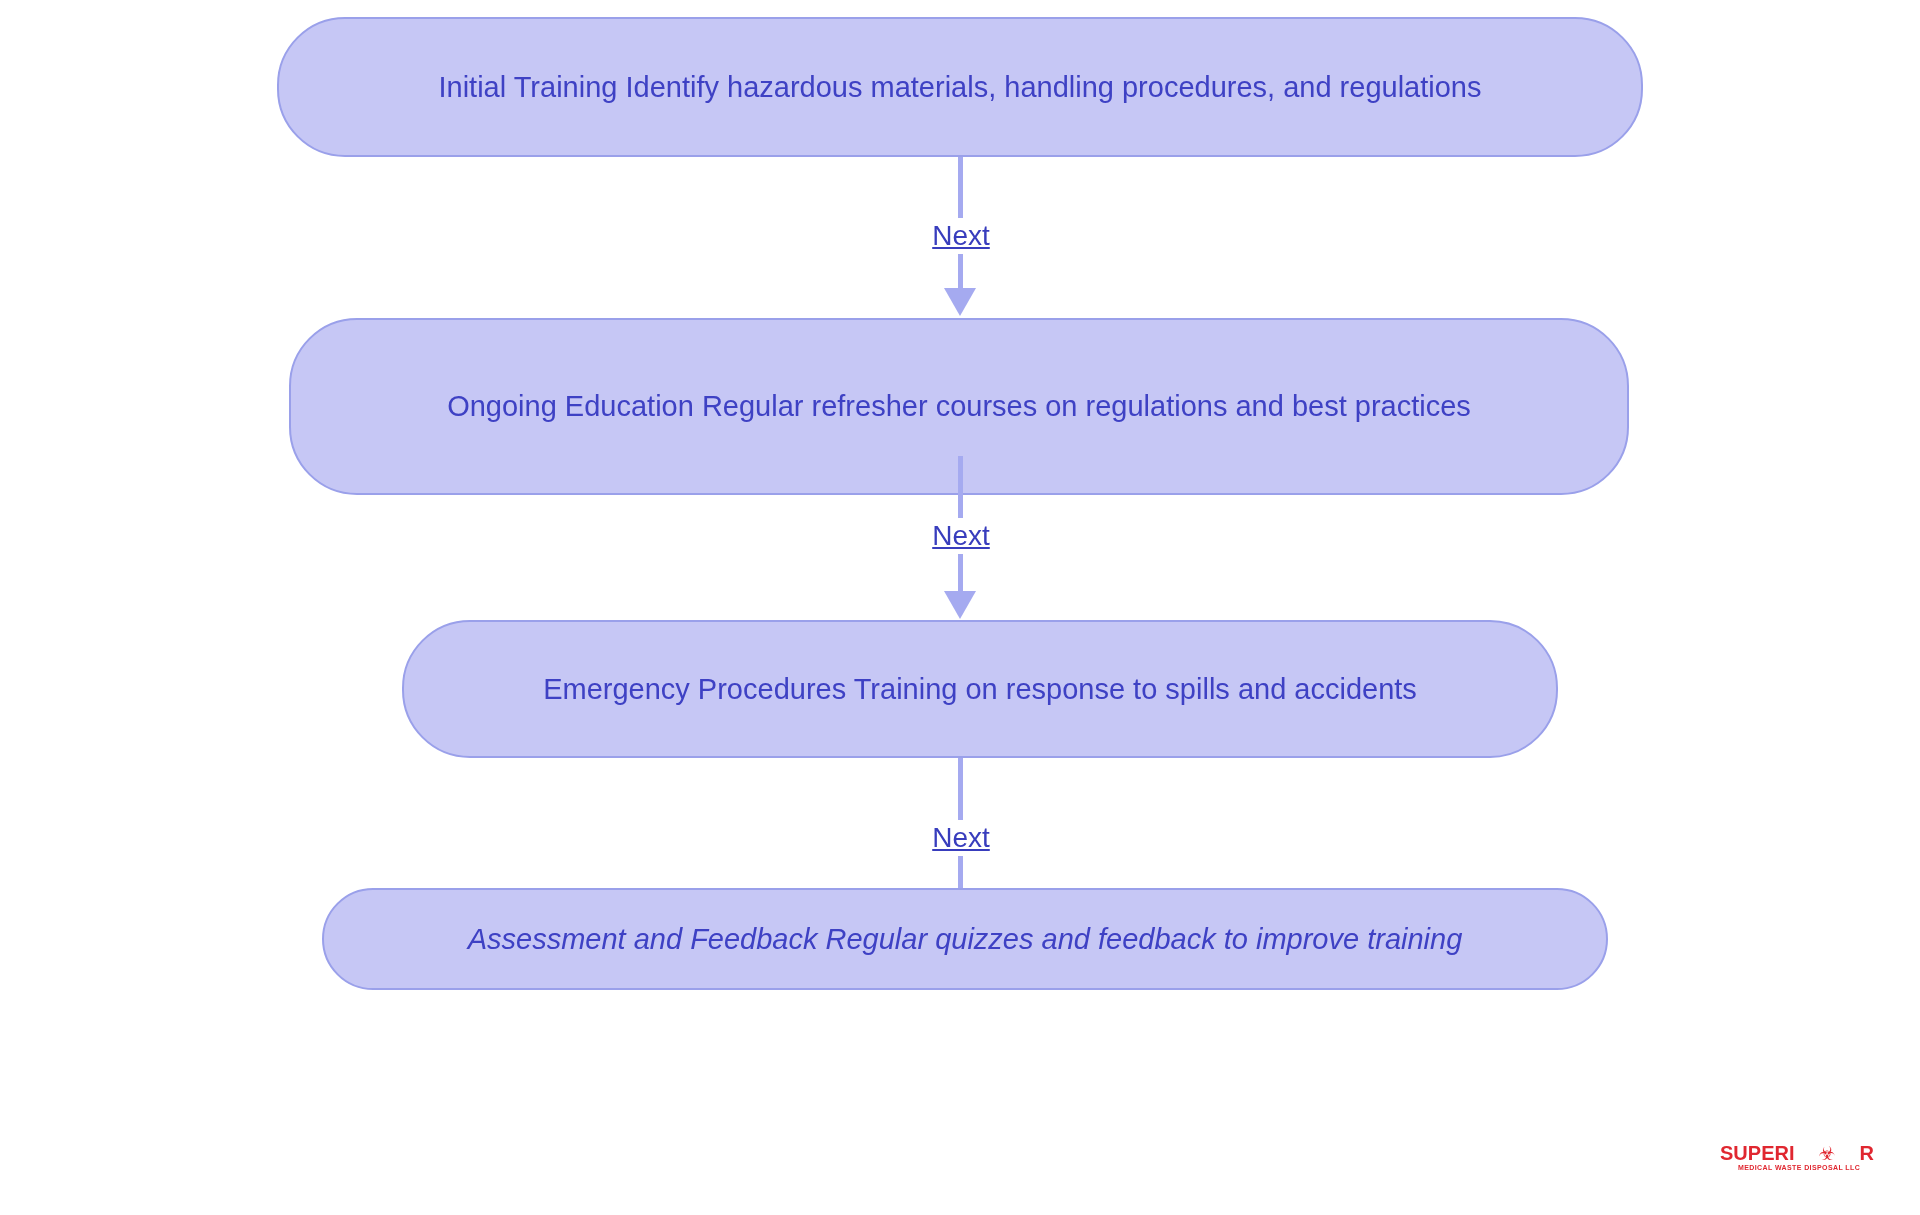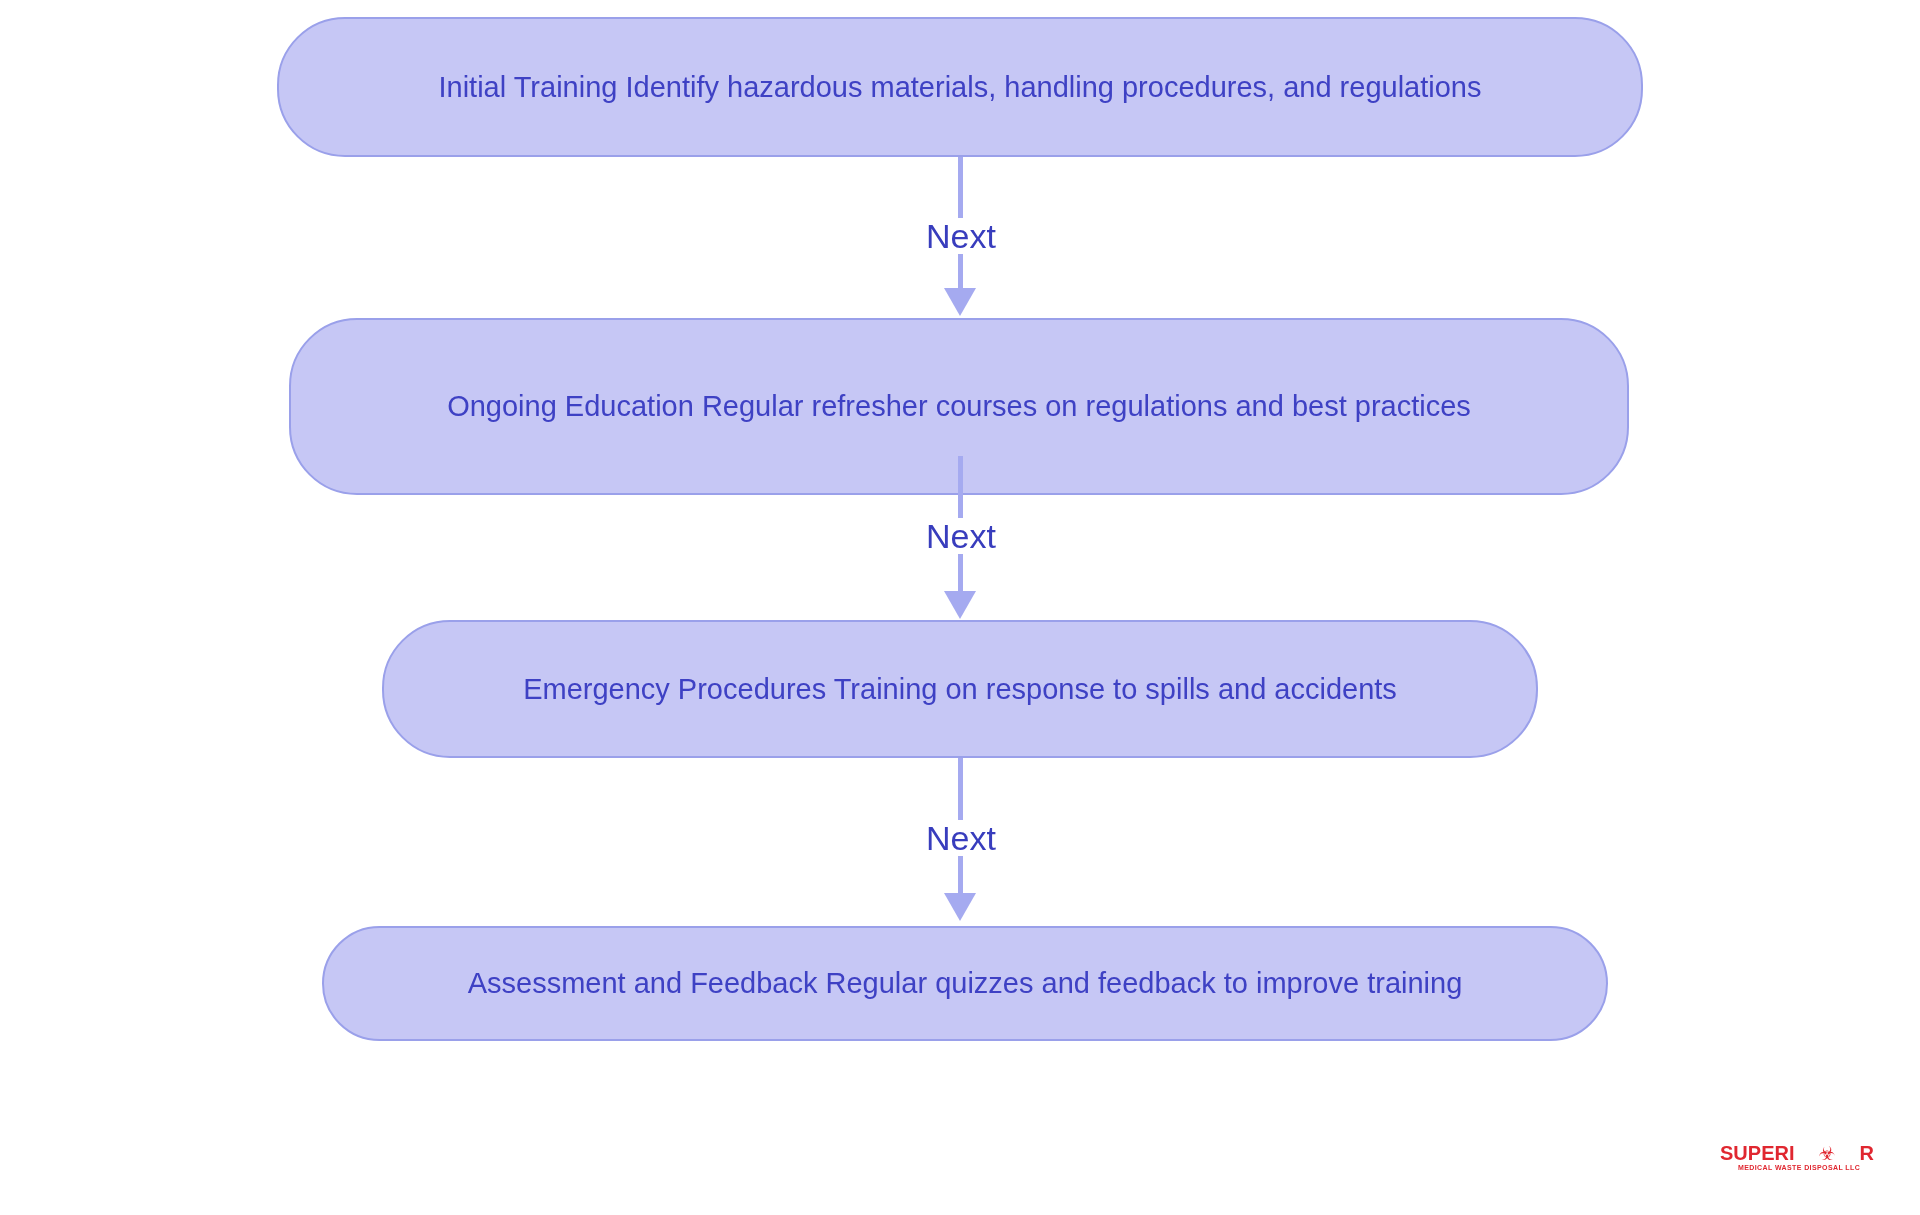--- a/index.html
+++ b/index.html
@@ -30,22 +30,22 @@
   }
   .node-label {
     color: var(--node-text, #3e41c4);
     font-size: 29px;
     line-height: 1.25;
     padding: 0 40px;
     white-space: nowrap;
   }
   .node1 { left: 277px; top: 17px;  width: 1366px; height: 140px; }
   .node2 { left: 289px; top: 318px; width: 1340px; height: 177px; }
-  .node3 { left: 382px; top: 620px; width: 1156px; height: 138px; align-items: center; }
-  .node4 { left: 322px; top: 926px; width: 1286px; height: 115px; }
+  .node3 { left: 402px; top: 620px; width: 1156px; height: 138px; align-items: center; }
+  .node4 { left: 322px; top: 888px; width: 1286px; height: 102px; font-style: italic; }
 
   
   .edge-line {
     position: absolute;
     left: 958px;
     width: 5px;
     background: var(--arrow, #a5aaf0);
   }
   .edge-head {
     position: absolute;
@@ -55,24 +55,25 @@
     border-left: 16px solid transparent;
     border-right: 16px solid transparent;
     border-top: 28px solid var(--arrow, #a5aaf0);
   }
   .edge-label {
     position: absolute;
     left: 961px;
     transform: translateX(-50%);
     background: var(--background, #ffffff);
     color: var(--edge-label-text, #383dbd);
-    font-size: 34px;
+    font-size: 28px;
     line-height: 36px;
     padding: 0 8px;
     white-space: nowrap;
+    text-decoration: underline;
   }
   .line1  { top: 157px; height: 133px; }
   .head1  { top: 288px; }
   .label1 { top: 218px; }
   .line2  { top: 456px; height: 135px; }
   .head2  { top: 591px; }
   .label2 { top: 518px; }
   .line3  { top: 758px; height: 135px; }
   .head3  { top: 893px; }
   .label3 { top: 820px; }

